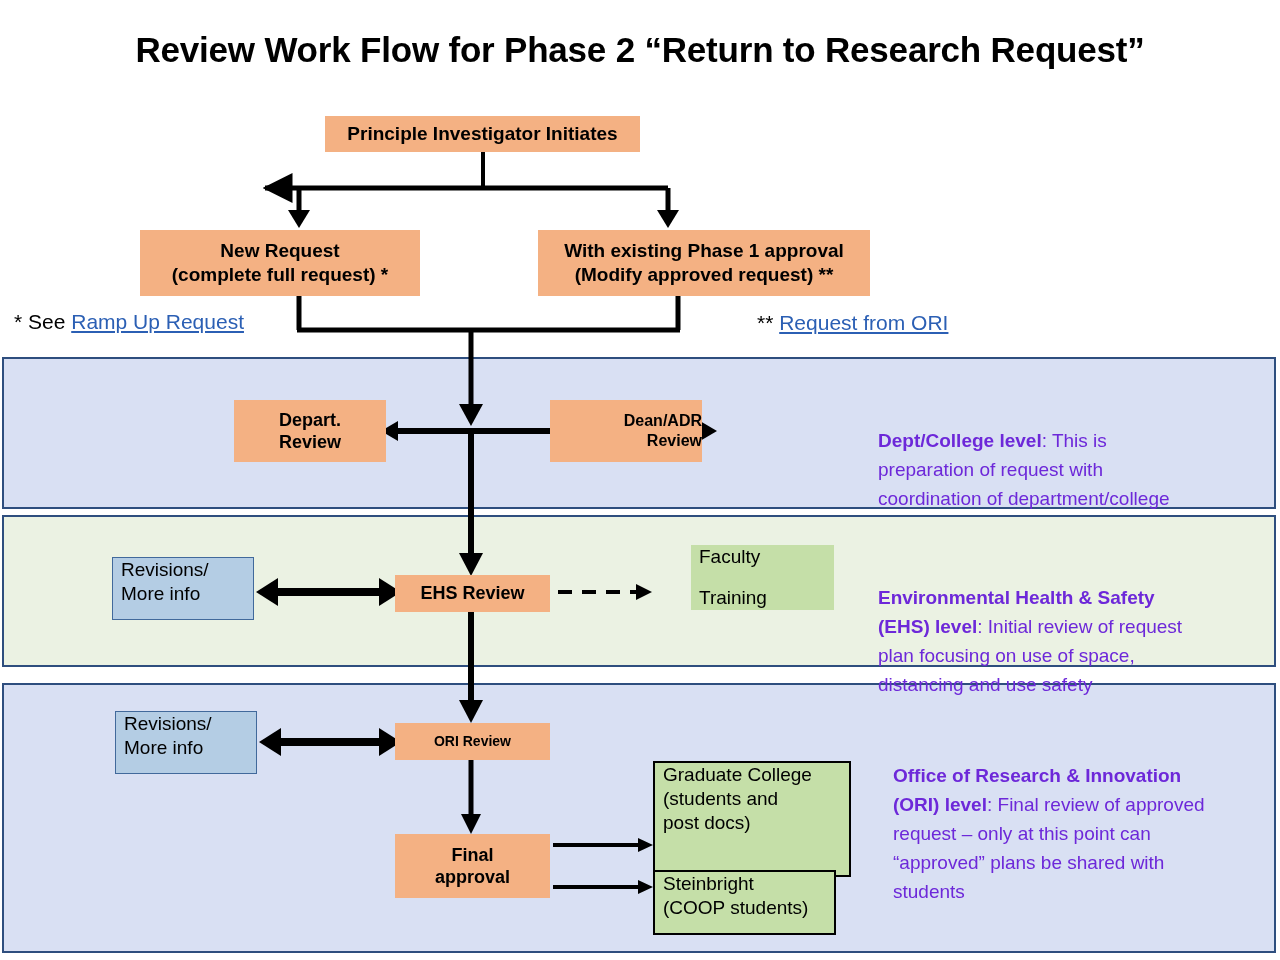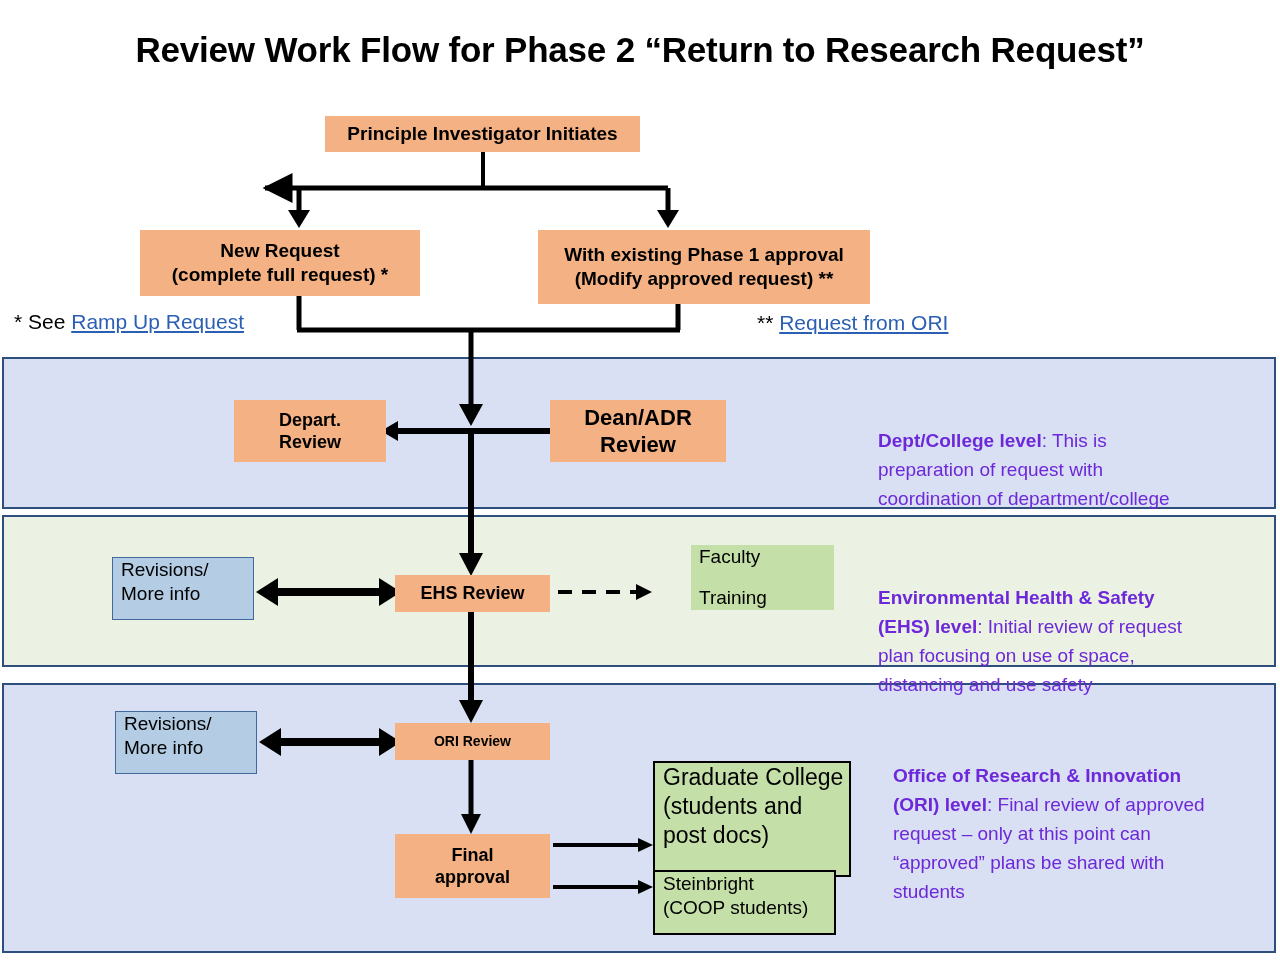--- a/index.html
+++ b/index.html
@@ -80,30 +80,30 @@
     border: 2px solid #000000;
     color: #000;
     justify-content: flex-start;
     text-align: left;
     padding-left: 8px;
   }
 
   
   #box-pi            { left: 325px; top: 116px; width: 315px; height: 36px; font-size: 19px; }
   #box-new-request   { left: 140px; top: 230px; width: 280px; height: 66px; font-size: 19px; }
-  #box-existing      { left: 538px; top: 230px; width: 332px; height: 74px; font-size: 19px; }
+  #box-existing      { left: 538px; top: 230px; width: 332px; height: 66px; font-size: 19px; }
   #box-depart        { left: 234px; top: 400px; width: 152px; height: 62px; font-size: 18px; }
-  #box-dean          { left: 550px; top: 400px; width: 176px; height: 62px; font-size: 22px; }
+  #box-dean          { left: 550px; top: 400px; width: 152px; height: 62px; font-size: 16px; align-items: flex-end; }
   #box-ehs-review    { left: 395px; top: 575px; width: 155px; height: 37px; font-size: 18px; }
   #box-ori-review    { left: 395px; top: 723px; width: 155px; height: 37px; font-size: 14px; }
   #box-final         { left: 395px; top: 834px; width: 155px; height: 64px; font-size: 18px; }
   #box-rev-ehs       { left: 112px; top: 557px; width: 142px; height: 63px; font-size: 19px; }
   #box-rev-ori       { left: 115px; top: 711px; width: 142px; height: 63px; font-size: 19px; }
   #box-faculty       { left: 657px; top: 545px; width: 143px; height: 65px; font-size: 19px; }
-  #box-grad          { left: 653px; top: 761px; width: 198px; height: 116px; font-size: 23px; }
+  #box-grad          { left: 653px; top: 761px; width: 198px; height: 116px; font-size: 19px; }
   #box-stein         { left: 653px; top: 870px; width: 183px; height: 65px; font-size: 19px; }
 
   .box-multiline {
     flex-direction: column;
     align-items: center;
   }
   .box-blue.box-multiline, .box-green.box-multiline, .box-green-bordered.box-multiline {
     align-items: flex-start;
   }
 

